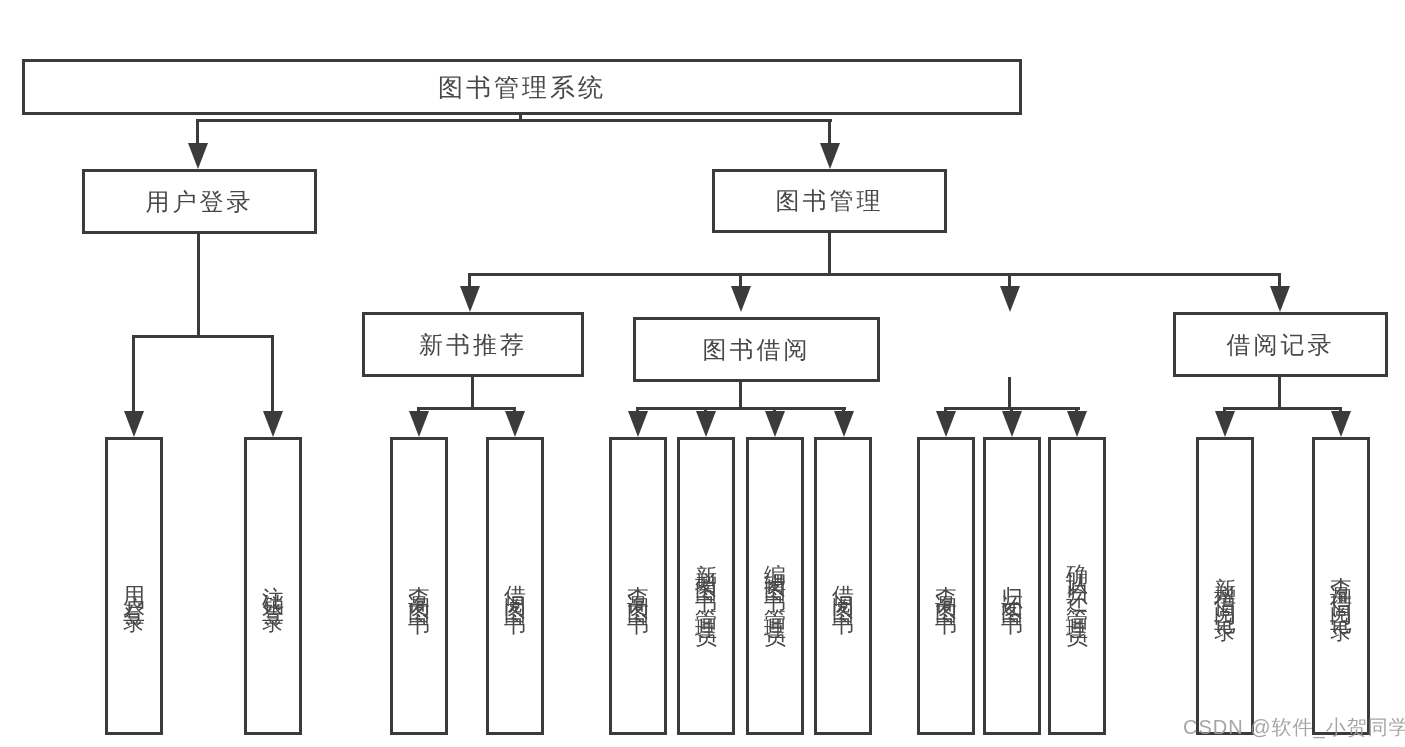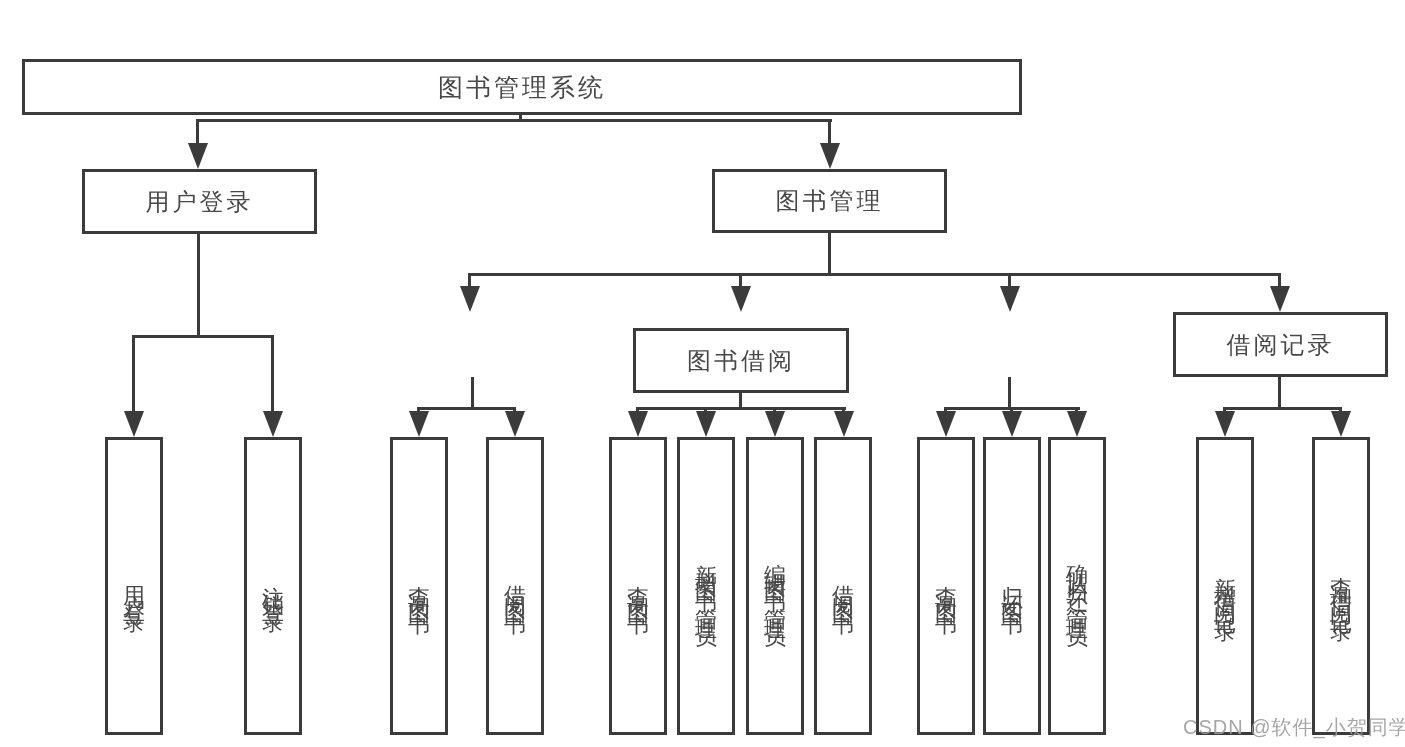--- a/index.html
+++ b/index.html
@@ -76,22 +76,25 @@
   </div>
 
   <div class="box hbox" style="left:82px; top:169px; width:235px; height:65px;">
     <span>用户登录</span>
   </div>
 
   <div class="box hbox" style="left:712px; top:169px; width:235px; height:64px;">
     <span>图书管理</span>
   </div>
 
-
-  <div class="box hbox" style="left:633px; top:328px; width:216px; height:65px;">
+  <div class="box hbox" style="left:362px; top:312px; width:222px; height:65px;">
+    <span>新书推荐</span>
+  </div>
+
+  <div class="box hbox" style="left:633px; top:317px; width:247px; height:65px;">
     <span>图书借阅</span>
   </div>
 
 
   <div class="box hbox" style="left:1173px; top:312px; width:215px; height:65px;">
     <span>借阅记录</span>
   </div>
 
   <div class="box vbox" style="left:105px; top:437px; width:58px; height:298px;">
     <span>用户登录</span>

